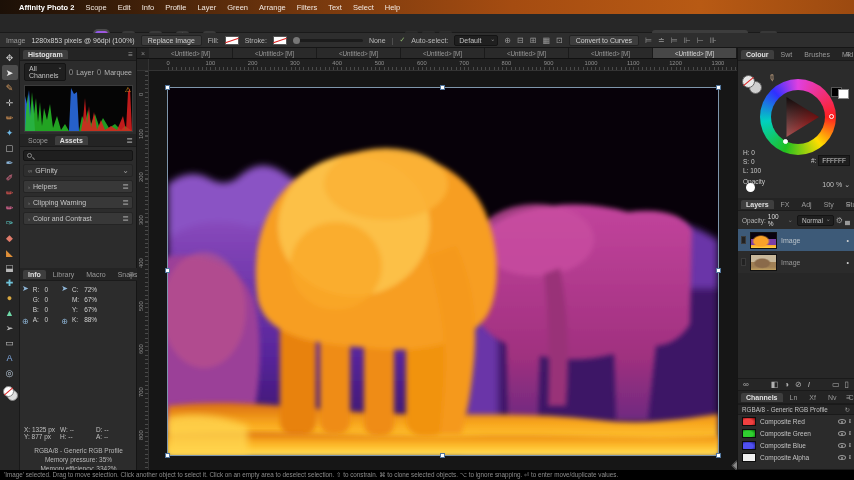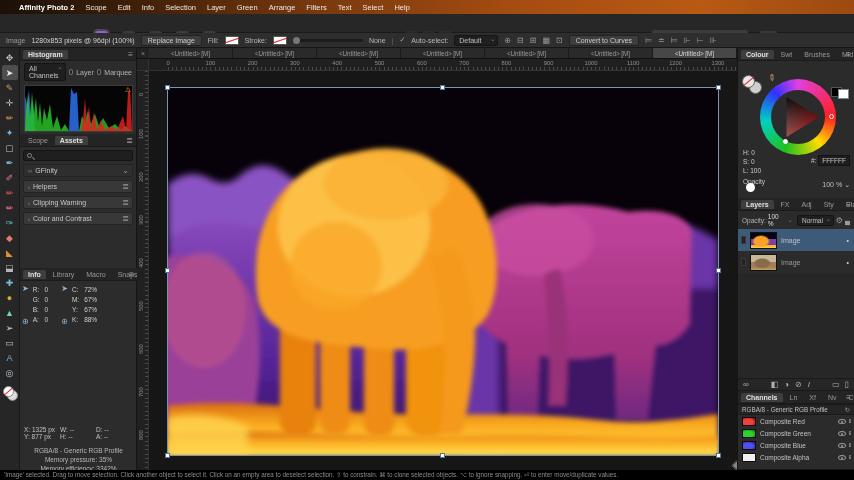--- a/index.html
+++ b/index.html
@@ -156,21 +156,21 @@
 </head>
 <body>
 
 <div id="menubar">
   <span class="apple"></span>
   <span id="menu-items" style="display:flex;gap:11px;">
       <span class="mi app">Affinity Photo 2</span>
       <span class="mi">Scope</span>
       <span class="mi">Edit</span>
       <span class="mi">Info</span>
-      <span class="mi">Selection</span>
+      <span class="mi">Profile</span>
       <span class="mi">Layer</span>
       <span class="mi">Green</span>
       <span class="mi">Arrange</span>
       <span class="mi">Filters</span>
       <span class="mi">Text</span>
       <span class="mi">Select</span>
       <span class="mi">Help</span>
     </span>
 </div>
 

